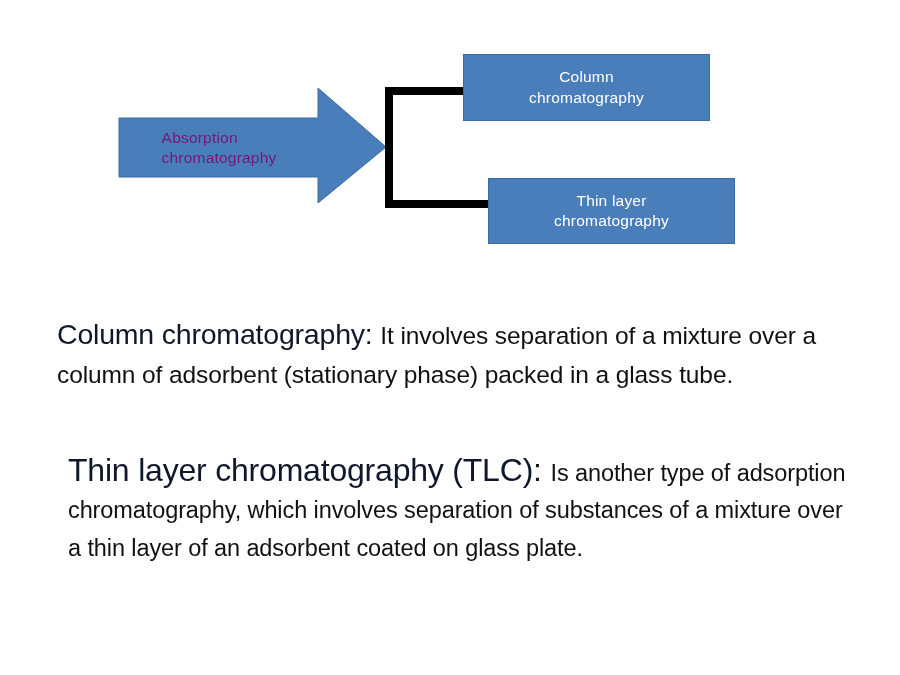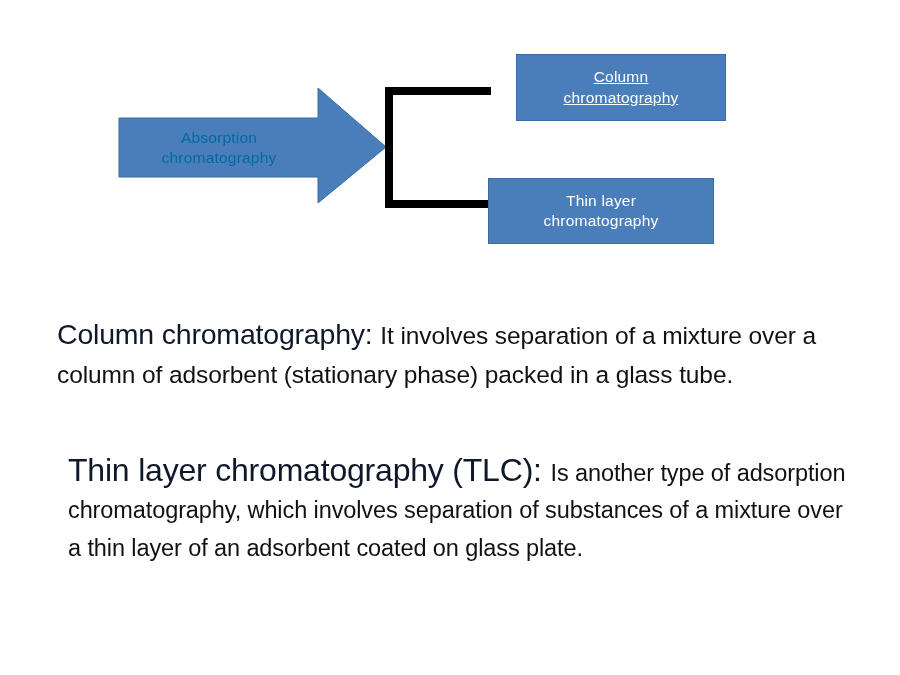--- a/index.html
+++ b/index.html
@@ -43,48 +43,46 @@
     display: flex;
     align-items: center;
     justify-content: center;
     text-align: center;
     line-height: 1.32;
     font-size: 15.5px;
     letter-spacing: 0.2px;
     font-family: "Liberation Sans", "DejaVu Sans", sans-serif;
   }
   #box-column {
-    left: 516px;
+    left: 463px;
     top: 54px;
-    width: 210px;
+    width: 247px;
     height: 67px;
-    text-decoration: underline;
   }
   #box-tlc {
     left: 488px;
     top: 178px;
-    width: 226px;
+    width: 247px;
     height: 66px;
   }
   .box-label {
     display: block;
     white-space: pre-line;
   }
 
   .arrow-label {
     position: absolute;
     left: 119px;
     top: 117px;
     width: 200px;
     height: 62px;
     display: flex;
     align-items: center;
     justify-content: center;
-    text-align: center;
-    color: #0369a1;
+    color: #701a75;
     font-size: 15.5px;
     line-height: 1.32;
     letter-spacing: 0.2px;
     white-space: pre-line;
     pointer-events: none;
   }
 
   
   #body-text {
     position: absolute;

